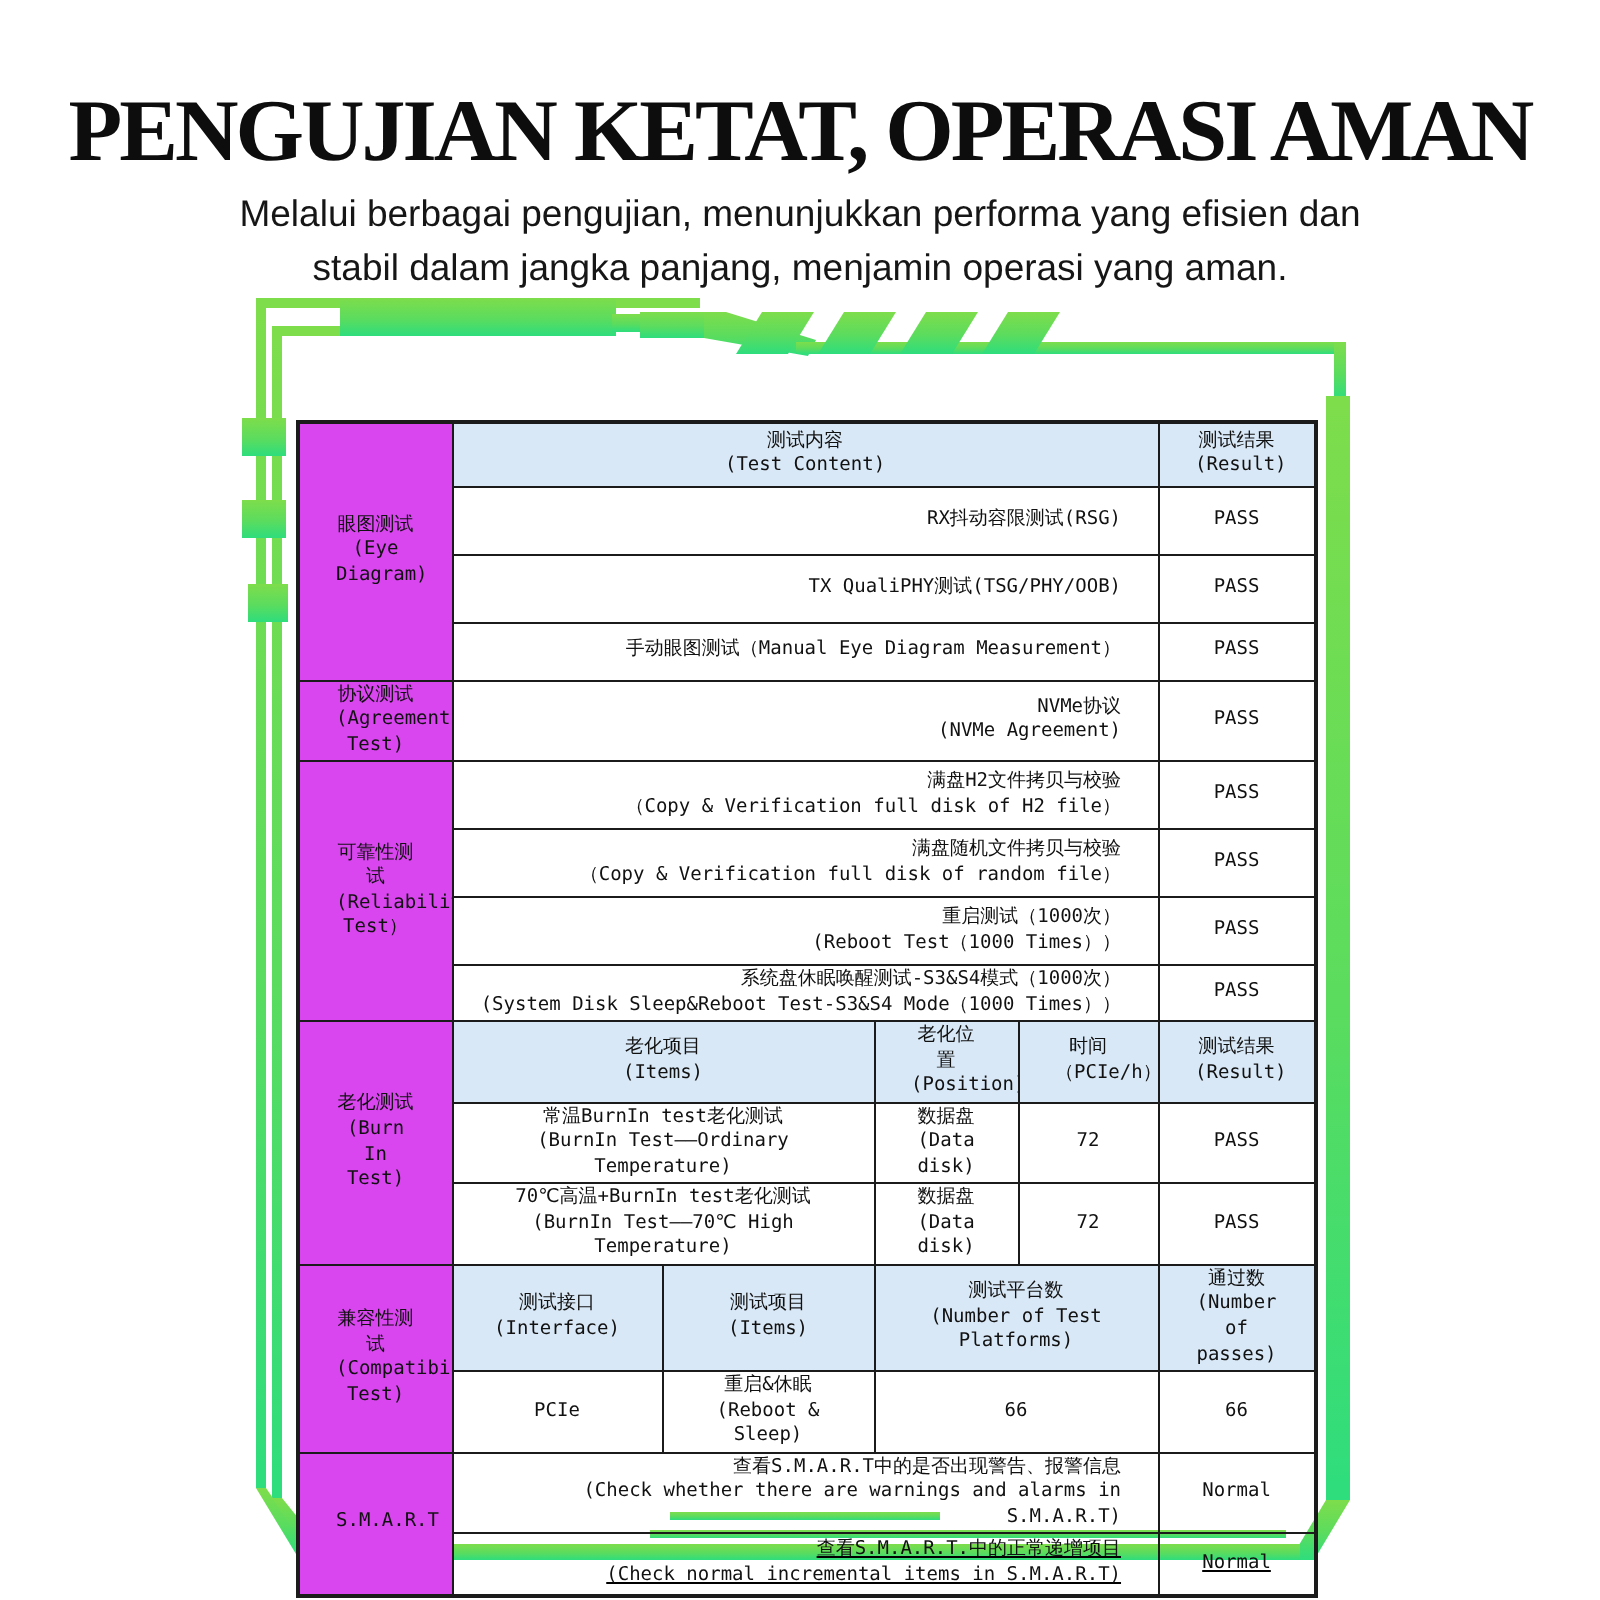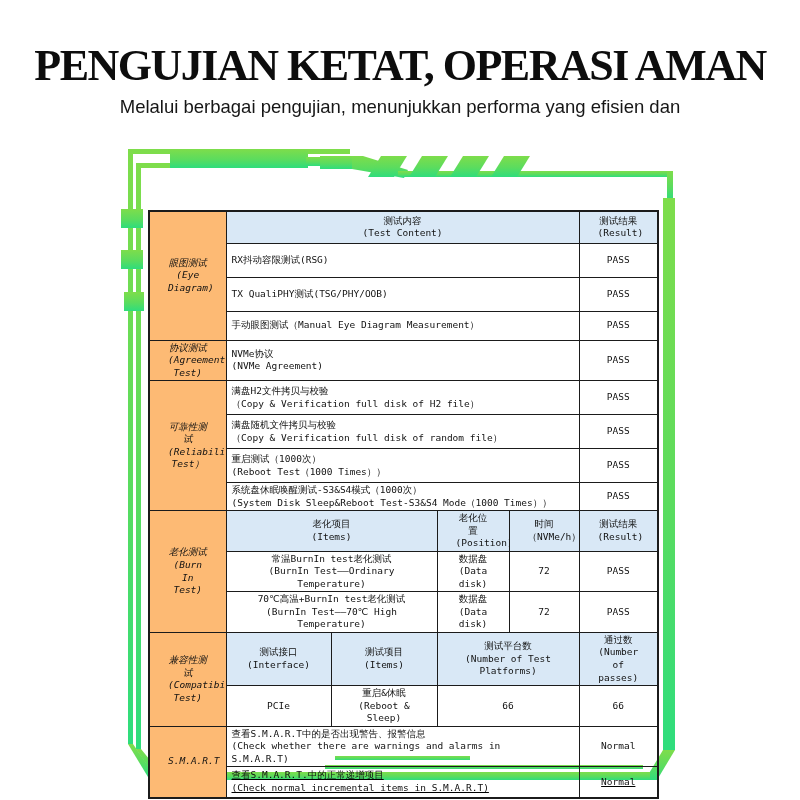--- a/index.html
+++ b/index.html
@@ -27,29 +27,29 @@
     font-family:"DejaVu Sans Mono","Liberation Mono","DejaVu Sans",monospace,sans-serif;
   }
   table.results td{
     border:1.5px solid var(--border-black,#1b1b1b);
     font-size:9.5px;line-height:1.32;color:#111;
     text-align:center;vertical-align:middle;
     white-space:pre-line;padding:1px 18px;overflow:hidden;
   }
   table.results{border:2px solid var(--border-black,#1b1b1b);}
   table.results td.hdr{background:var(--header-blue,#d9e8f6);}
-  table.results td.left{text-align:left;padding-left:5px;}
-  table.results td.cat{background:#fdba74;font-style:italic;}
+  table.results td.left{text-align:right;padding-left:5px;}
+  table.results td.cat{background:#d946ef;}
 </style>
 </head>
 <body>
 
 <div class="title">PENGUJIAN KETAT, OPERASI AMAN</div>
 <div class="subtitle"><span>Melalui berbagai pengujian, menunjukkan performa yang efisien dan</span><br>
-</div>
+<span>stabil dalam jangka panjang, menjamin operasi yang aman.</span></div>
 
 <svg class="frame" width="800" height="800" viewBox="0 0 800 800" aria-hidden="true">
   <defs>
     <linearGradient id="gg" x1="0" y1="0" x2="0" y2="1">
       <stop offset="0" class="g1"></stop>
       <stop offset="0.55" class="g2"></stop>
       <stop offset="1" class="g3"></stop>
     </linearGradient>
   </defs>
   <g fill="url(#gg)">
@@ -153,21 +153,21 @@
         <td>PASS</td>
       </tr>
       <tr style="height: 33px;">
         <td rowspan="3" class="cat">老化测试
 (Burn In Test)</td>
         <td colspan="2" class="hdr">老化项目
 (Items)</td>
         <td class="hdr">老化位置
 (Position)</td>
         <td class="hdr">时间
-（NVMe/h）</td>
+（PCIe/h）</td>
         <td class="hdr">测试结果
 (Result)</td>
       </tr>
       <tr style="height: 35px;">
         <td colspan="2">常温BurnIn test老化测试
 (BurnIn Test——Ordinary Temperature)</td>
         <td>数据盘
 (Data disk)</td>
         <td>72</td>
         <td>PASS</td>

